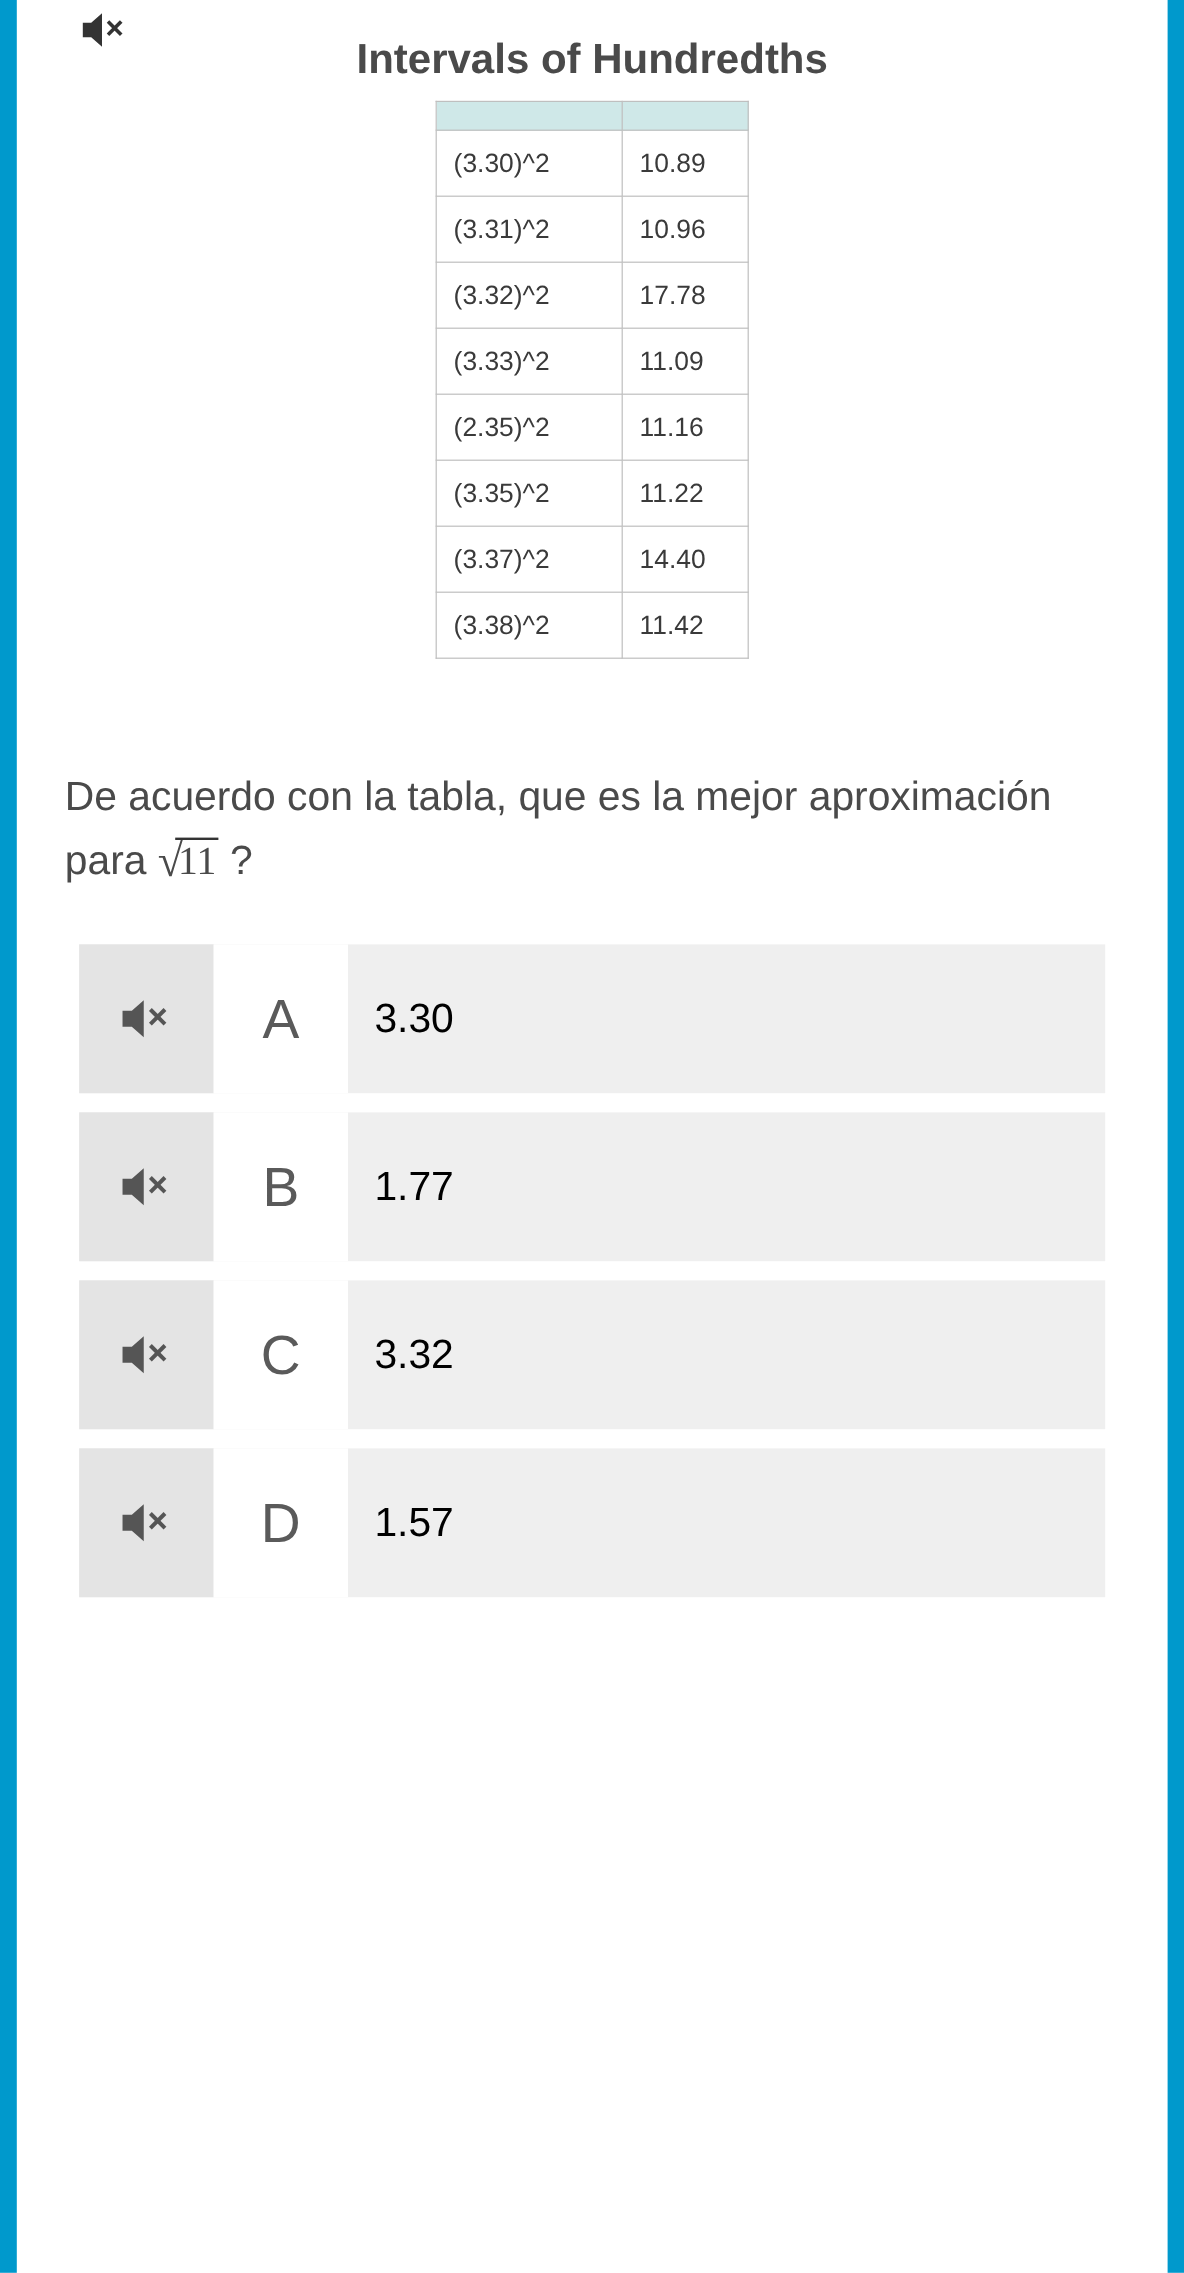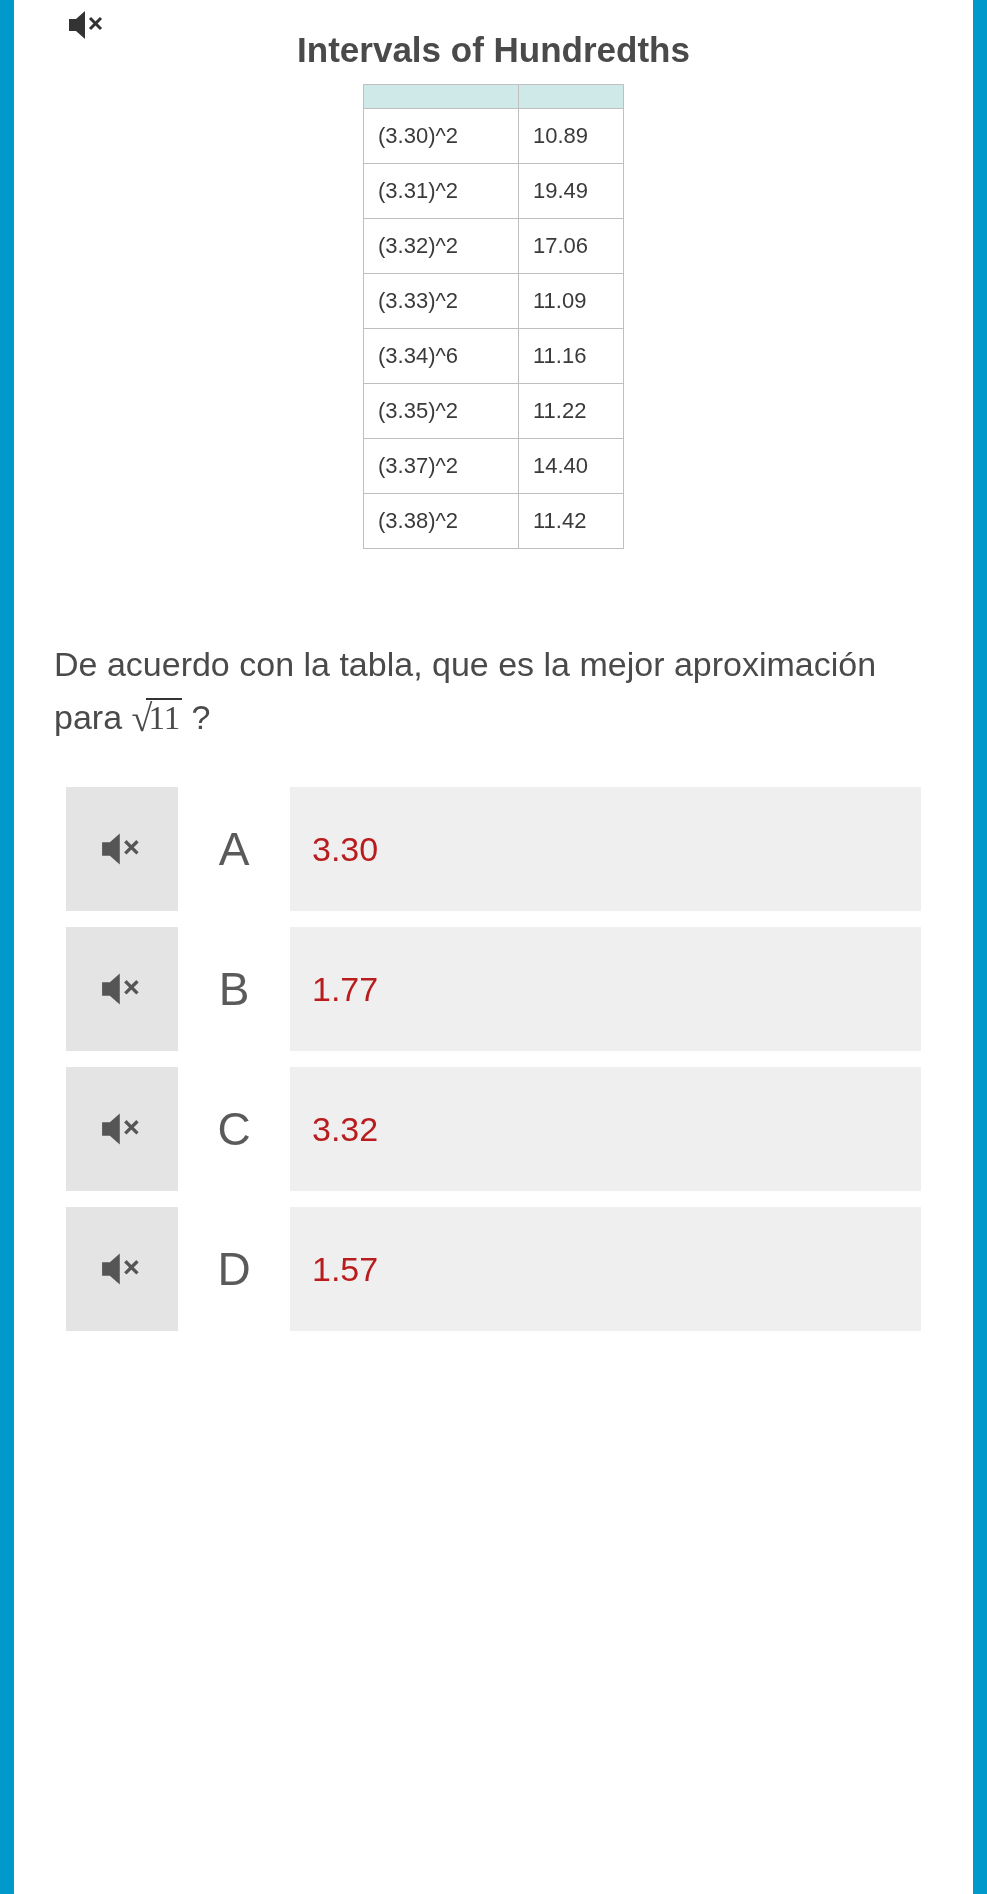--- a/index.html
+++ b/index.html
@@ -99,21 +99,21 @@
     font-size: 46px;
     color: #5a5a5a;
     font-family: "Helvetica Neue", Helvetica, Arial, sans-serif;
   }
   .choice .value {
     flex: 1;
     display: flex;
     align-items: center;
     padding-left: 22px;
     font-size: 34px;
-    color: #b91c1c;
+    color: #000000;
   }
 </style>
 </head>
 <body>
 
 <div class="page">
 
   <div class="top-area">
     <span class="mute-top mute-icon">
       <svg width="38" height="34" viewBox="0 0 38 34">
@@ -132,32 +132,32 @@
           <td></td>
         </tr>
     </thead>
     <tbody>
       <tr>
           <td>(3.30)^2</td>
           <td>10.89</td>
         </tr>
       <tr>
           <td>(3.31)^2</td>
-          <td>19.49</td>
+          <td>10.96</td>
         </tr>
       <tr>
           <td>(3.32)^2</td>
-          <td>17.06</td>
+          <td>17.78</td>
         </tr>
       <tr>
           <td>(3.33)^2</td>
           <td>11.09</td>
         </tr>
       <tr>
-          <td>(3.34)^6</td>
+          <td>(2.35)^2</td>
           <td>11.16</td>
         </tr>
       <tr>
           <td>(3.35)^2</td>
           <td>11.22</td>
         </tr>
       <tr>
           <td>(3.37)^2</td>
           <td>14.40</td>
         </tr>

